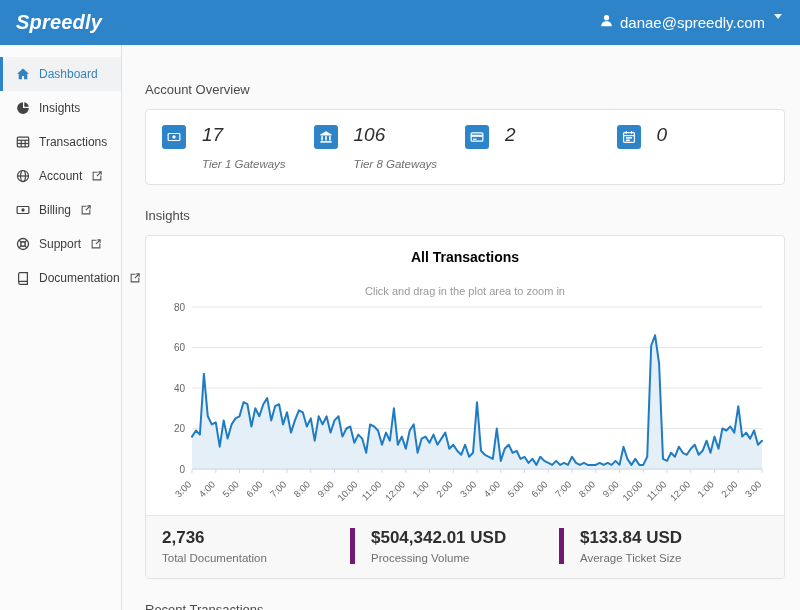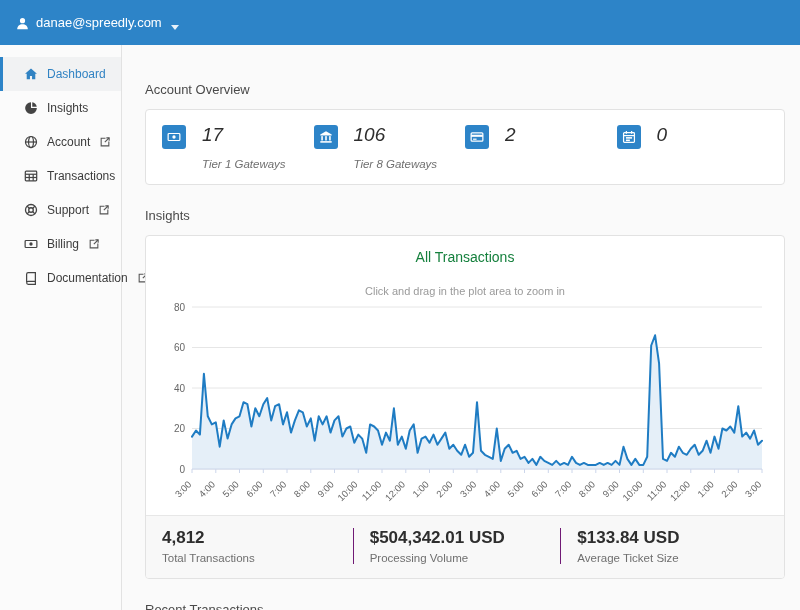--- a/index.html
+++ b/index.html
@@ -3,30 +3,30 @@
 <meta charset="utf-8">
 <style>
   * { margin:0; padding:0; box-sizing:border-box; }
   html,body { width:800px; height:610px; overflow:hidden;
     font-family:"Liberation Sans", sans-serif; background:#fafafa; color:#333; }
 
   
   .topbar { height:45px; background:#2d84c8; display:flex; align-items:center;
     justify-content:space-between; padding:0 18px 0 16px; }
   .logo { color:#fff; font-size:20px; font-weight:bold; font-style:italic; letter-spacing:.2px; }
-  .user-menu { display:flex; align-items:flex-end; gap:7px; color:#fff; font-size:13px; cursor:pointer; }
+  .user-menu { display:flex; align-items:flex-start; gap:7px; color:#fff; font-size:15px; cursor:pointer; }
   .user-menu svg { display:block; }
   .caret { width:0; height:0; border-left:4px solid transparent; border-right:4px solid transparent;
     border-top:5px solid #e7f1fa; margin-left:2px; }
 
   
   .layout { display:flex; height:565px; }
   .sidebar { width:122px; background:#fbfbfb; border-right:1px solid #e2e2e2; padding-top:12px; flex:none; }
   .sidebar ul { list-style:none; }
-  .sidebar li { display:flex; align-items:center; gap:9px; height:34px; padding-left:21px;
+  .sidebar li { display:flex; align-items:center; gap:9px; height:34px; padding-left:13px;
     font-size:12px; color:#3c3c3c; cursor:pointer; border-left:3px solid transparent; }
   .sidebar li .nav-ic { color:#444; display:flex; }
   .sidebar li.active { background:#f1f2f3; border-left-color:#2d84c8; color:#3183c3; }
   .sidebar li.active .nav-ic { color:#3183c3; }
   .sidebar li .ext { color:#555; display:flex; margin-left:1px; }
 
   main { flex:1; padding:14px 15px 0 23px; overflow:hidden; }
   .section-title { font-size:13px; color:#4a4a4a; margin-bottom:12px;margin-top:23px; }
   .card { background:#fff; border:1px solid #e2e2e2; border-radius:4px; }
 
@@ -34,44 +34,45 @@
   .overview-card { display:flex; padding:14px 16px; margin-bottom:20px; }
   .stat { flex:1; display:flex; gap:16px;font-style:italic; }
   .stat-ic { width:24px; height:24px; border-radius:3px; background:#2d84c8; color:#fff;
     display:flex; align-items:center; justify-content:center; flex:none; margin-top:1px; }
   .stat-val { font-size:19px; color:#2e2e2e; line-height:22px; }
   .stat-lbl { font-size:11.5px; color:#6f6f6f; margin-top:12px; }
 
   
   .insights-card { margin-bottom:22px; overflow:hidden; }
   .chart-head { text-align:center; padding-top:13px; }
-  .chart-title { font-size:14px; font-weight:normal; color:#15803d; }
+  .chart-title { font-size:14px; font-weight:bold; color:#000000; }
   .chart-sub { font-size:11px; color:#9a9a9a; margin-top:20px; }
   .chart-wrap { padding:2px 16px 0 16px; }
   .insights-footer { display:flex; background:#f8f8f8; border-top:1px solid #e7e7e7;
     padding:12px 16px 14px 16px; }
-  .ifoot-col { flex:1; padding-left:16px; border-left:1px solid #701a75; }
+  .ifoot-col { flex:1; padding-left:16px; border-left:5px solid #701a75; }
   .ifoot-col:first-child { padding-left:0; border-left:none; }
   .ifoot-val { font-size:17px; font-weight:bold; color:#2e2e2e; }
   .ifoot-lbl { font-size:11.5px; color:#6f6f6f; margin-top:4px; }
 
   
   .recent-card { padding:14px 16px; display:flex; gap:10px; height:70px; }
   .search-input { flex:1; height:34px; border:1px solid #dcdcdc; border-radius:3px;
     padding:0 10px; font-size:12px; color:#333; background:#fff; outline:none;
     font-family:"Liberation Sans", sans-serif; }
   .search-input::placeholder { color:#b5b5b5; }
   .search-btn { width:110px; height:34px; background:#fff; border:1px solid #9cc6e8;
     border-radius:4px; color:#2d84c8; font-size:12.5px; display:flex; align-items:center;
     justify-content:center; gap:6px; cursor:pointer; font-family:"Liberation Sans", sans-serif; }
 </style>
 </head>
 <body>
 
 <header class="topbar">
+  <div class="logo">Spreedly</div>
   <div class="user-menu">
     <span>
       <svg width="13" height="13" viewBox="0 0 16 16" fill="#fff">
           <circle cx="8" cy="4.5" r="3.2"></circle>
           <path d="M1.5 15c0-3.6 2.9-6 6.5-6s6.5 2.4 6.5 6z"></path>
         </svg>
     </span>
     <span>danae@spreedly.com</span>
     <span class="caret"></span>
   </div>
@@ -93,74 +94,74 @@
             <svg width="14" height="14" viewBox="0 0 16 16" fill="currentColor">
               <path d="M8 1.4A6.7 6.7 0 1 0 14.7 8.1H8z"></path>
               <path d="M9.4 6.7V1.5a6.7 6.7 0 0 1 5.2 5.2z"></path>
             </svg>
           </span>
           <span>Insights</span>
         </li>
         <li>
           <span class="nav-ic">
             <svg width="14" height="14" viewBox="0 0 16 16" fill="none" stroke="currentColor" stroke-width="1.4">
+              <rect x="1.5" y="2.5" width="13" height="11" rx="1"></rect>
+              <line x1="1.5" y1="6" x2="14.5" y2="6"></line>
+              <line x1="1.5" y1="9.7" x2="14.5" y2="9.7"></line>
+              <line x1="6" y1="6" x2="6" y2="13.5"></line>
+              <line x1="10.5" y1="6" x2="10.5" y2="13.5"></line>
+            </svg>
+          </span>
+          <span>Transactions</span>
+        </li>
+        <li>
+          <span class="nav-ic">
+            <svg width="14" height="14" viewBox="0 0 16 16" fill="none" stroke="currentColor" stroke-width="1.4">
               <circle cx="8" cy="8" r="6.3"></circle>
               <ellipse cx="8" cy="8" rx="2.8" ry="6.3"></ellipse>
               <line x1="1.7" y1="8" x2="14.3" y2="8"></line>
             </svg>
           </span>
           <span>Account</span>
           <span class="ext">
             <svg width="10" height="10" viewBox="0 0 12 12" fill="none" stroke="currentColor" stroke-width="1.3">
               <path d="M6.6 1.4H1.4v9.2h9.2V5.4"></path>
               <path d="M7.6 1h3.4v3.4"></path>
               <line x1="10.8" y1="1.2" x2="5.8" y2="6.2"></line>
             </svg>
           </span>
         </li>
         <li>
           <span class="nav-ic">
             <svg width="14" height="14" viewBox="0 0 16 16" fill="none" stroke="currentColor" stroke-width="1.4">
-              <rect x="1.5" y="2.5" width="13" height="11" rx="1"></rect>
-              <line x1="1.5" y1="6" x2="14.5" y2="6"></line>
-              <line x1="1.5" y1="9.7" x2="14.5" y2="9.7"></line>
-              <line x1="6" y1="6" x2="6" y2="13.5"></line>
-              <line x1="10.5" y1="6" x2="10.5" y2="13.5"></line>
-            </svg>
-          </span>
-          <span>Transactions</span>
+              <rect x="1.3" y="4" width="13.4" height="8" rx="1"></rect>
+              <circle cx="8" cy="8" r="1.9" fill="currentColor" stroke="none"></circle>
+            </svg>
+          </span>
+          <span>Billing</span>
+          <span class="ext">
+            <svg width="10" height="10" viewBox="0 0 12 12" fill="none" stroke="currentColor" stroke-width="1.3">
+              <path d="M6.6 1.4H1.4v9.2h9.2V5.4"></path>
+              <path d="M7.6 1h3.4v3.4"></path>
+              <line x1="10.8" y1="1.2" x2="5.8" y2="6.2"></line>
+            </svg>
+          </span>
         </li>
         <li>
           <span class="nav-ic">
             <svg width="14" height="14" viewBox="0 0 16 16" fill="none" stroke="currentColor" stroke-width="1.5">
               <circle cx="8" cy="8" r="6.3"></circle>
               <circle cx="8" cy="8" r="2.6"></circle>
               <line x1="3.6" y1="3.6" x2="6.2" y2="6.2"></line>
               <line x1="12.4" y1="3.6" x2="9.8" y2="6.2"></line>
               <line x1="3.6" y1="12.4" x2="6.2" y2="9.8"></line>
               <line x1="12.4" y1="12.4" x2="9.8" y2="9.8"></line>
             </svg>
           </span>
           <span>Support</span>
-          <span class="ext">
-            <svg width="10" height="10" viewBox="0 0 12 12" fill="none" stroke="currentColor" stroke-width="1.3">
-              <path d="M6.6 1.4H1.4v9.2h9.2V5.4"></path>
-              <path d="M7.6 1h3.4v3.4"></path>
-              <line x1="10.8" y1="1.2" x2="5.8" y2="6.2"></line>
-            </svg>
-          </span>
-        </li>
-        <li>
-          <span class="nav-ic">
-            <svg width="14" height="14" viewBox="0 0 16 16" fill="none" stroke="currentColor" stroke-width="1.4">
-              <rect x="1.3" y="4" width="13.4" height="8" rx="1"></rect>
-              <circle cx="8" cy="8" r="1.9" fill="currentColor" stroke="none"></circle>
-            </svg>
-          </span>
-          <span>Billing</span>
           <span class="ext">
             <svg width="10" height="10" viewBox="0 0 12 12" fill="none" stroke="currentColor" stroke-width="1.3">
               <path d="M6.6 1.4H1.4v9.2h9.2V5.4"></path>
               <path d="M7.6 1h3.4v3.4"></path>
               <line x1="10.8" y1="1.2" x2="5.8" y2="6.2"></line>
             </svg>
           </span>
         </li>
         <li>
           <span class="nav-ic">
@@ -308,22 +309,22 @@
             <line x1="552.5" y1="170" x2="552.5" y2="174" stroke="#ccd6eb" stroke-width="1"></line>
             <text transform="translate(552.5,186) rotate(-45)" text-anchor="end" font-size="9.5" fill="#666666">1:00</text>
             <line x1="576.3" y1="170" x2="576.3" y2="174" stroke="#ccd6eb" stroke-width="1"></line>
             <text transform="translate(576.3,186) rotate(-45)" text-anchor="end" font-size="9.5" fill="#666666">2:00</text>
             <line x1="600.0" y1="170" x2="600.0" y2="174" stroke="#ccd6eb" stroke-width="1"></line>
             <text transform="translate(600.0,186) rotate(-45)" text-anchor="end" font-size="9.5" fill="#666666">3:00</text>
           </svg>
       </div>
       <div class="insights-footer" id="insights-footer">
           <div class="ifoot-col">
-            <div class="ifoot-val">4,812</div>
-            <div class="ifoot-lbl">Total Transactions</div>
+            <div class="ifoot-val">2,736</div>
+            <div class="ifoot-lbl">Total Documentation</div>
           </div>
           <div class="ifoot-col">
             <div class="ifoot-val">$504,342.01 USD</div>
             <div class="ifoot-lbl">Processing Volume</div>
           </div>
           <div class="ifoot-col">
             <div class="ifoot-val">$133.84 USD</div>
             <div class="ifoot-lbl">Average Ticket Size</div>
           </div>
         </div>

